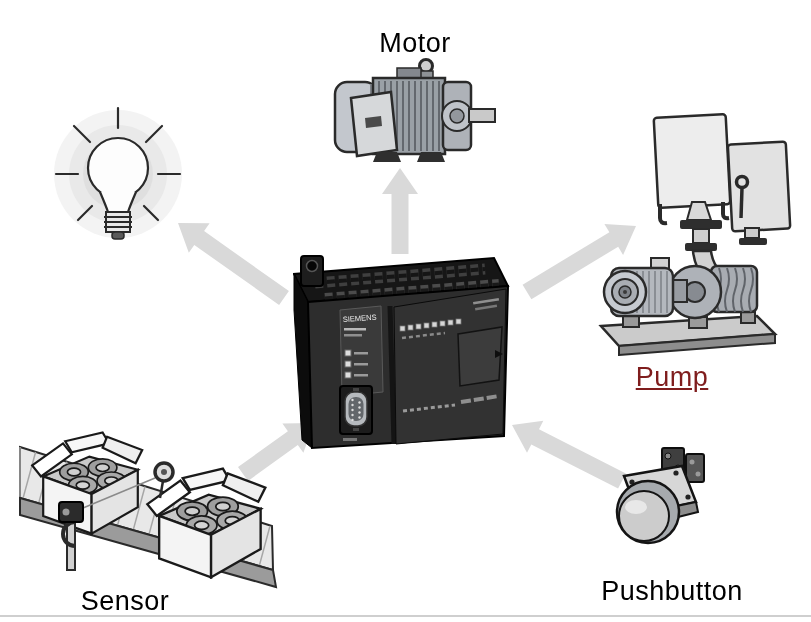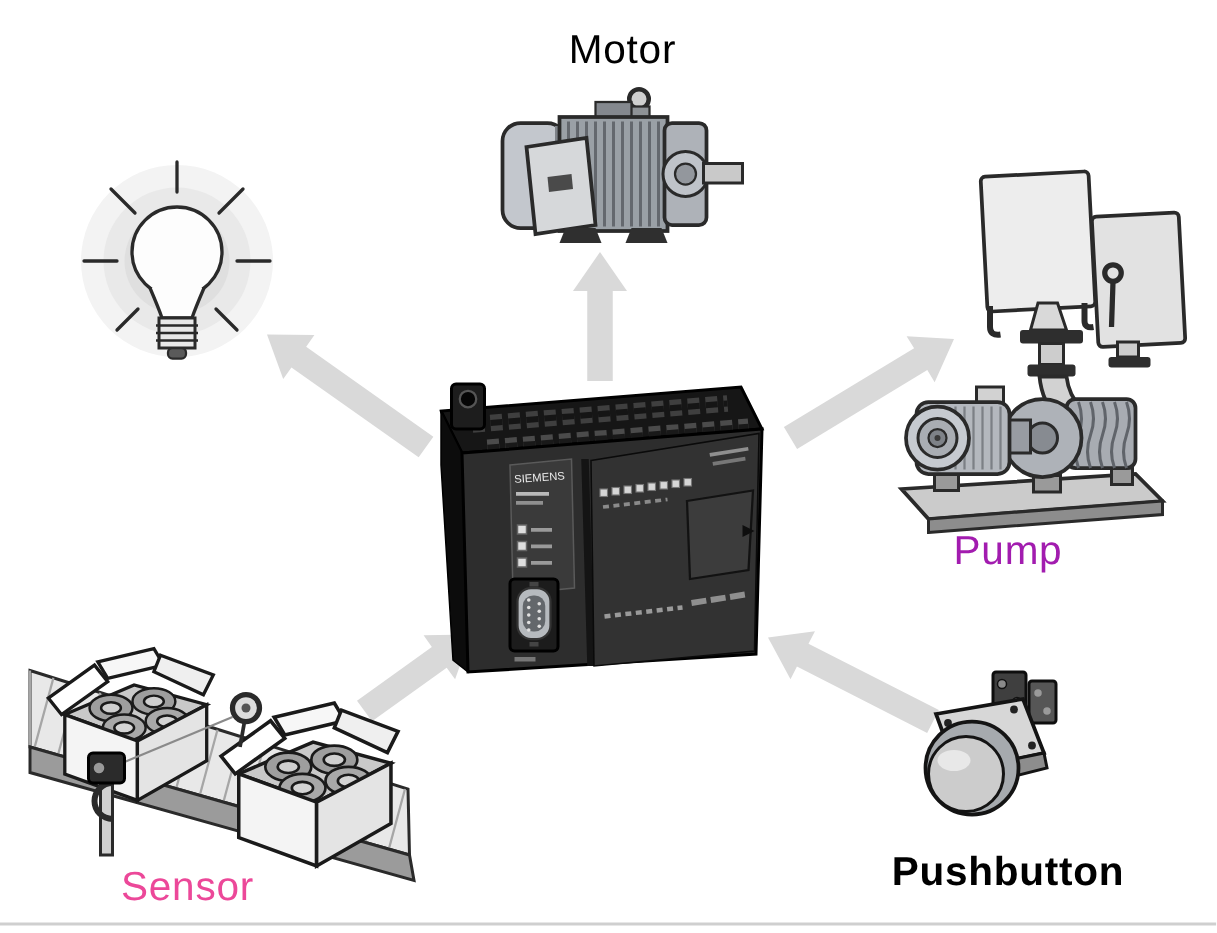--- a/index.html
+++ b/index.html
@@ -1,21 +1,21 @@
 <!DOCTYPE html>
 <html><head>
 <meta charset="utf-8">
 <style>
   html,body{margin:0;padding:0;background:#ffffff;}
   .canvas{position:relative;width:811px;height:622px;background:#ffffff;overflow:hidden;
           font-family:"Liberation Sans",sans-serif;}
   .arrows-layer{position:absolute;left:0;top:0;z-index:1;}
   .device{position:absolute;z-index:2;}
   .label{position:absolute;z-index:3;transform:translateX(-50%);white-space:nowrap;
-         font-size:27px;letter-spacing:0.5px;color:#000;}
+         font-size:27px;letter-spacing:0.5px;color:#000;margin-top:10px;}
   .bottom-rule{position:absolute;left:0;top:615px;width:811px;height:2px;z-index:0;}
 </style>
 </head>
 <body>
 
 <div class="canvas">
 
   <svg id="arrows" class="arrows-layer" width="811" height="622" viewBox="0 0 811 622">
       <polygon points="408.5,254.0 408.5,194.0 418.0,194.0 400.0,168.0 382.0,194.0 391.5,194.0 391.5,254.0" fill="#d9d9d9"></polygon>
       <polygon points="288.9,291.1 204.1,231.1 209.6,223.3 178.0,223.0 188.8,252.7 194.3,245.0 279.1,304.9" fill="#d9d9d9"></polygon>
@@ -148,21 +148,21 @@
     <circle cx="102" cy="182" r="10" fill="#878b91" stroke="#2a2a2a" stroke-width="2"></circle>
     <rect x="80" y="170" width="14" height="22" fill="#989ca2" stroke="#2a2a2a" stroke-width="2"></rect>
     <rect x="58" y="148" width="18" height="11" fill="#d2d2d2" stroke="#2a2a2a" stroke-width="2"></rect>
     <rect x="18" y="158" width="62" height="48" rx="8" fill="#b4b8be" stroke="#2a2a2a" stroke-width="2.5"></rect>
     <path d="M44,161 V203 M50,161 V203 M56,161 V203 M62,161 V203 M68,161 V203 M74,161 V203" stroke="#7c8086" stroke-width="1.5"></path>
     <circle cx="32" cy="182" r="21" fill="#c6cad0" stroke="#2a2a2a" stroke-width="2.5"></circle>
     <circle cx="32" cy="182" r="13" fill="#a9adb3" stroke="#2a2a2a" stroke-width="2"></circle>
     <circle cx="32" cy="182" r="6" fill="#7e8288" stroke="#2a2a2a" stroke-width="1.5"></circle>
     <circle cx="32" cy="182" r="2" fill="#3a3a3a"></circle>
   </svg>
-  <div class="label" style="left: 672px; top: 352px; color: #a21caf;">Pump</div>
+  <div class="label" style="left: 672px; top: 352px; color: #7f1d1d; text-decoration: underline;">Pump</div>
 
   <svg class="device" style="left:3px;top:420px;" width="290" height="196" viewBox="0 0 290 196">
     <defs>
       <g id="box-proto">
         <polygon points="2,34 30,14 38,24 10,44" fill="#ffffff" stroke="#1a1a1a" stroke-width="2"></polygon>
         <polygon points="32,12 66,4 72,14 38,22" fill="#f7f7f7" stroke="#1a1a1a" stroke-width="2"></polygon>
         <polygon points="70,8 102,20 96,32 66,18" fill="#efefef" stroke="#1a1a1a" stroke-width="2"></polygon>
         <polygon points="12,44 54,26 98,38 56,60" fill="#c9c9c9" stroke="#1a1a1a" stroke-width="2"></polygon>
         <g stroke="#1a1a1a" stroke-width="1.5">
           <ellipse cx="40" cy="40" rx="13" ry="8" fill="#9e9e9e"></ellipse>
@@ -203,35 +203,35 @@
     <use href="#box-proto" transform="translate(142,44) scale(1.18)"></use>
     <line x1="80" y1="88" x2="152" y2="58" stroke="#8a8a8a" stroke-width="1.5"></line>
     <line x1="160" y1="61" x2="157" y2="78" stroke="#2a2a2a" stroke-width="2.5"></line>
     <circle cx="161" cy="52" r="9" fill="#dddddd" stroke="#2a2a2a" stroke-width="3.5"></circle>
     <circle cx="161" cy="52" r="3" fill="#555"></circle>
     <rect x="64" y="96" width="8" height="54" fill="#d0d0d0" stroke="#2a2a2a" stroke-width="2"></rect>
     <path d="M72,102 A12,12 0 1 0 72,126" fill="none" stroke="#2a2a2a" stroke-width="4"></path>
     <rect x="56" y="82" width="24" height="20" rx="3" fill="#2b2b2b" stroke="#000" stroke-width="2"></rect>
     <circle cx="63" cy="92" r="3.5" fill="#999"></circle>
   </svg>
-  <div class="label" style="left: 125px; top: 576px; color: #ec4899;">Sensor</div>
+  <div class="label" style="left: 125px; top: 576px; color: #000000;">Sensor</div>
 
   <svg class="device" style="left:598px;top:444px;" width="118" height="118" viewBox="0 0 118 118">
     <rect x="64" y="4" width="22" height="30" rx="2" fill="#3f3f3f" stroke="#0e0e0e" stroke-width="2"></rect>
     <circle cx="70" cy="12" r="3" fill="#8a8a8a" stroke="#111"></circle>
     <circle cx="80" cy="24" r="3" fill="#8a8a8a" stroke="#111"></circle>
     <rect x="88" y="10" width="18" height="28" rx="2" fill="#565656" stroke="#0e0e0e" stroke-width="2"></rect>
     <circle cx="94" cy="18" r="2.5" fill="#9a9a9a"></circle>
     <circle cx="100" cy="30" r="2.5" fill="#9a9a9a"></circle>
     <polygon points="26,32 84,22 98,58 40,70" fill="#d7d7d7" stroke="#141414" stroke-width="2.5"></polygon>
     <polygon points="98,58 40,70 44,82 100,68" fill="#8d8d8d" stroke="#141414" stroke-width="2"></polygon>
     <circle cx="34" cy="38" r="2.6" fill="#222"></circle>
     <circle cx="78" cy="29" r="2.6" fill="#222"></circle>
     <circle cx="46" cy="63" r="2.6" fill="#222"></circle>
     <circle cx="90" cy="53" r="2.6" fill="#222"></circle>
     <circle cx="50" cy="68" r="31" fill="#a6aaae" stroke="#141414" stroke-width="2.5"></circle>
     <circle cx="46" cy="72" r="25" fill="#cccccc" stroke="#141414" stroke-width="2"></circle>
     <ellipse cx="38" cy="63" rx="11" ry="7" fill="#e8e8e8"></ellipse>
   </svg>
-  <div class="label" style="left: 672px; top: 566px; color: rgb(0, 0, 0); font-weight: bold;">Pushbutton</div>
+  <div class="label" style="left: 672px; top: 566px; color: rgb(0, 0, 0);">Pushbutton</div>
 
   <div class="bottom-rule" style="background: rgb(207, 207, 207);"></div>
 </div>
 
 </body></html>

